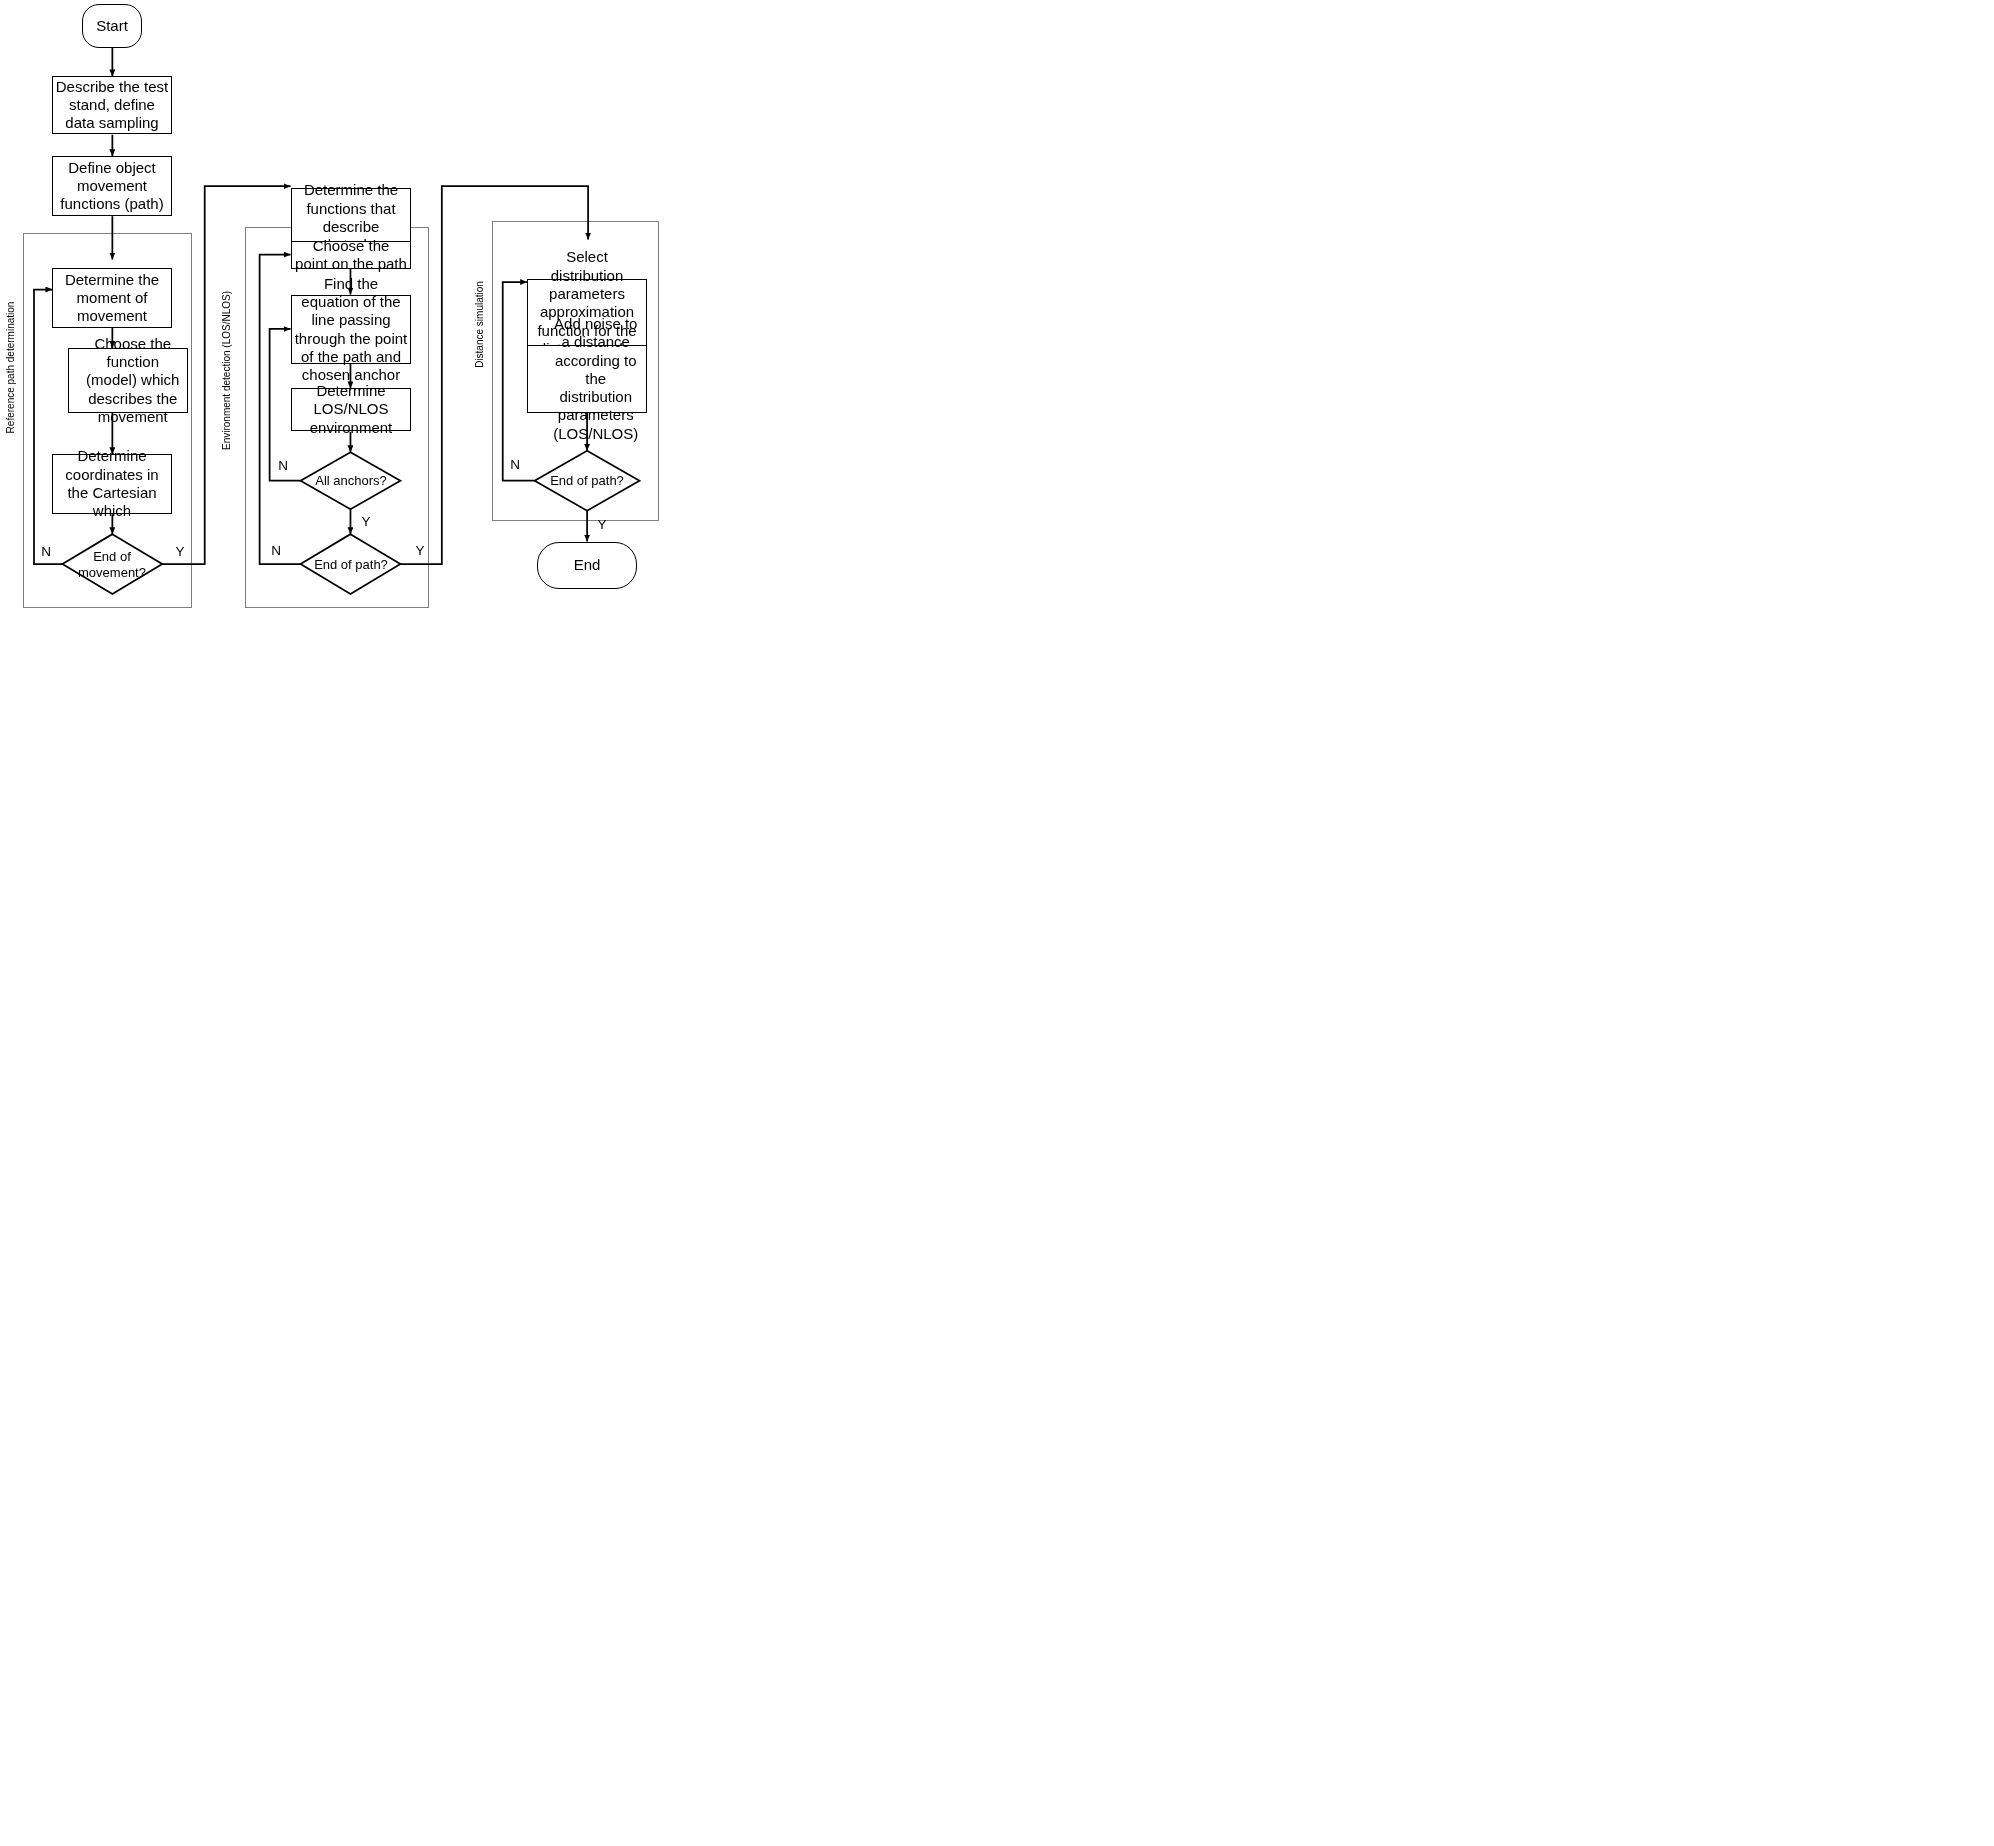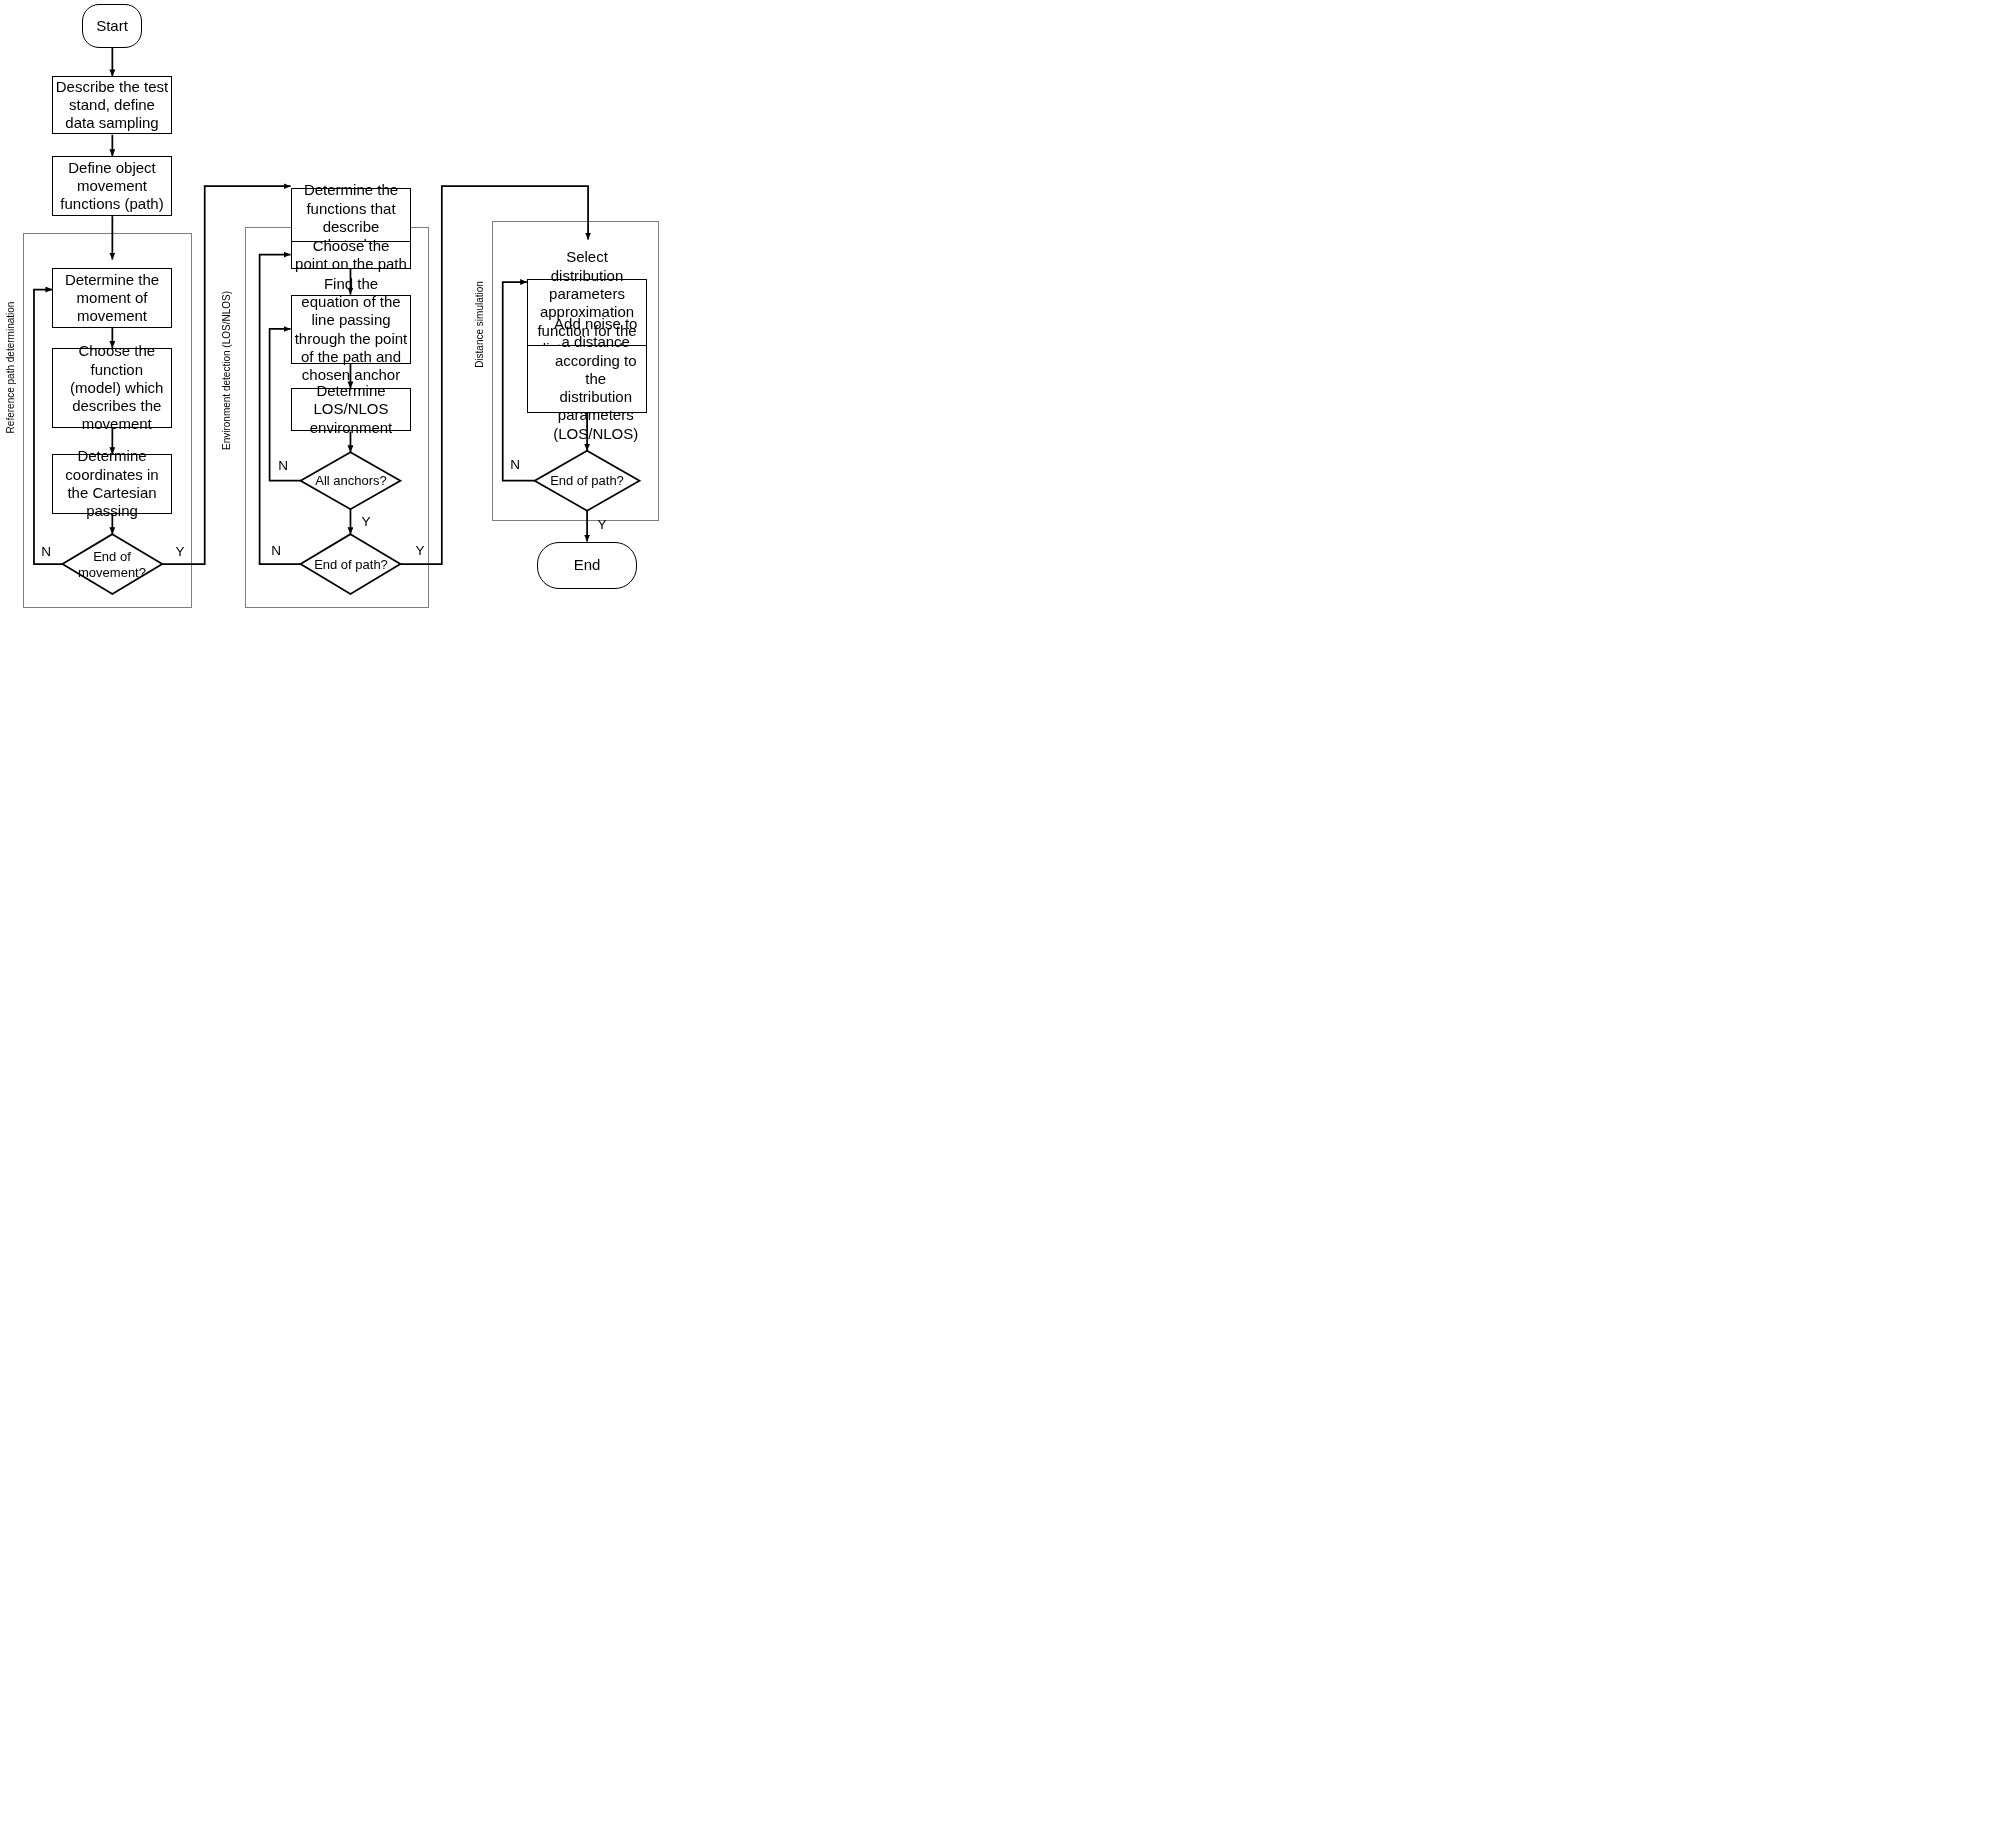--- a/index.html
+++ b/index.html
@@ -118,22 +118,22 @@
       <polygon points="1176,903 1281,963 1176,1023 1071,963"></polygon>
     </g>
   </svg>
 
   <div class="node terminator-start" style="left:82px; top:4px; width:60px; height:44px;">Start</div>
   <div class="node terminator-end" style="left:537px; top:542px; width:100px; height:47px;">End</div>
 
   <div class="node" style="left:52px; top:76px; width:120px; height:58px;">Describe the test stand, define data sampling</div>
   <div class="node" style="left:52px; top:156px; width:120px; height:60px;">Define object movement functions (path)</div>
   <div class="node" style="left:52px; top:260px; width:120px; height:60px;margin-top:8px;">Determine the moment of movement</div>
-  <div class="node" style="left:52px; top:348px; width:120px; height:80px;padding-left:12px;">Choose the function (model) which describes the movement</div>
-  <div class="node" style="left:52px; top:454px; width:120px; height:60px;">Determine coordinates in the Cartesian passing</div>
+  <div class="node" style="left:68px; top:348px; width:120px; height:65px;padding-left:12px;">Choose the function (model) which describes the movement</div>
+  <div class="node" style="left:52px; top:454px; width:120px; height:60px;">Determine coordinates in the Cartesian which</div>
 
   <div class="node" style="left:291px; top:156px; width:120px; height:60px;margin-top:32px;">Determine the functions that describe obstacles</div>
   <div class="node" style="left:291px; top:241px; width:120px; height:28px;">Choose the point on the path</div>
   <div class="node" style="left:291px; top:295px; width:120px; height:69px;">Find the equation of the line passing through the point of the path and chosen anchor</div>
   <div class="node" style="left:291px; top:388px; width:120px; height:43px;">Determine LOS/NLOS environment</div>
 
   <div class="node" style="left:527px; top:240px; width:120px; height:85px;margin-top:39px;">Select distribution parameters approximation function for the distance under LOS/NLOS conditions</div>
   <div class="node" style="left:527px; top:345px; width:120px; height:68px;padding-left:20px;">Add noise to a distance according to the distribution parameters (LOS/NLOS)</div>
 
   <div class="dlabel" style="left:77px; top:537px; width:70px; height:55px;">End of movement?</div>

